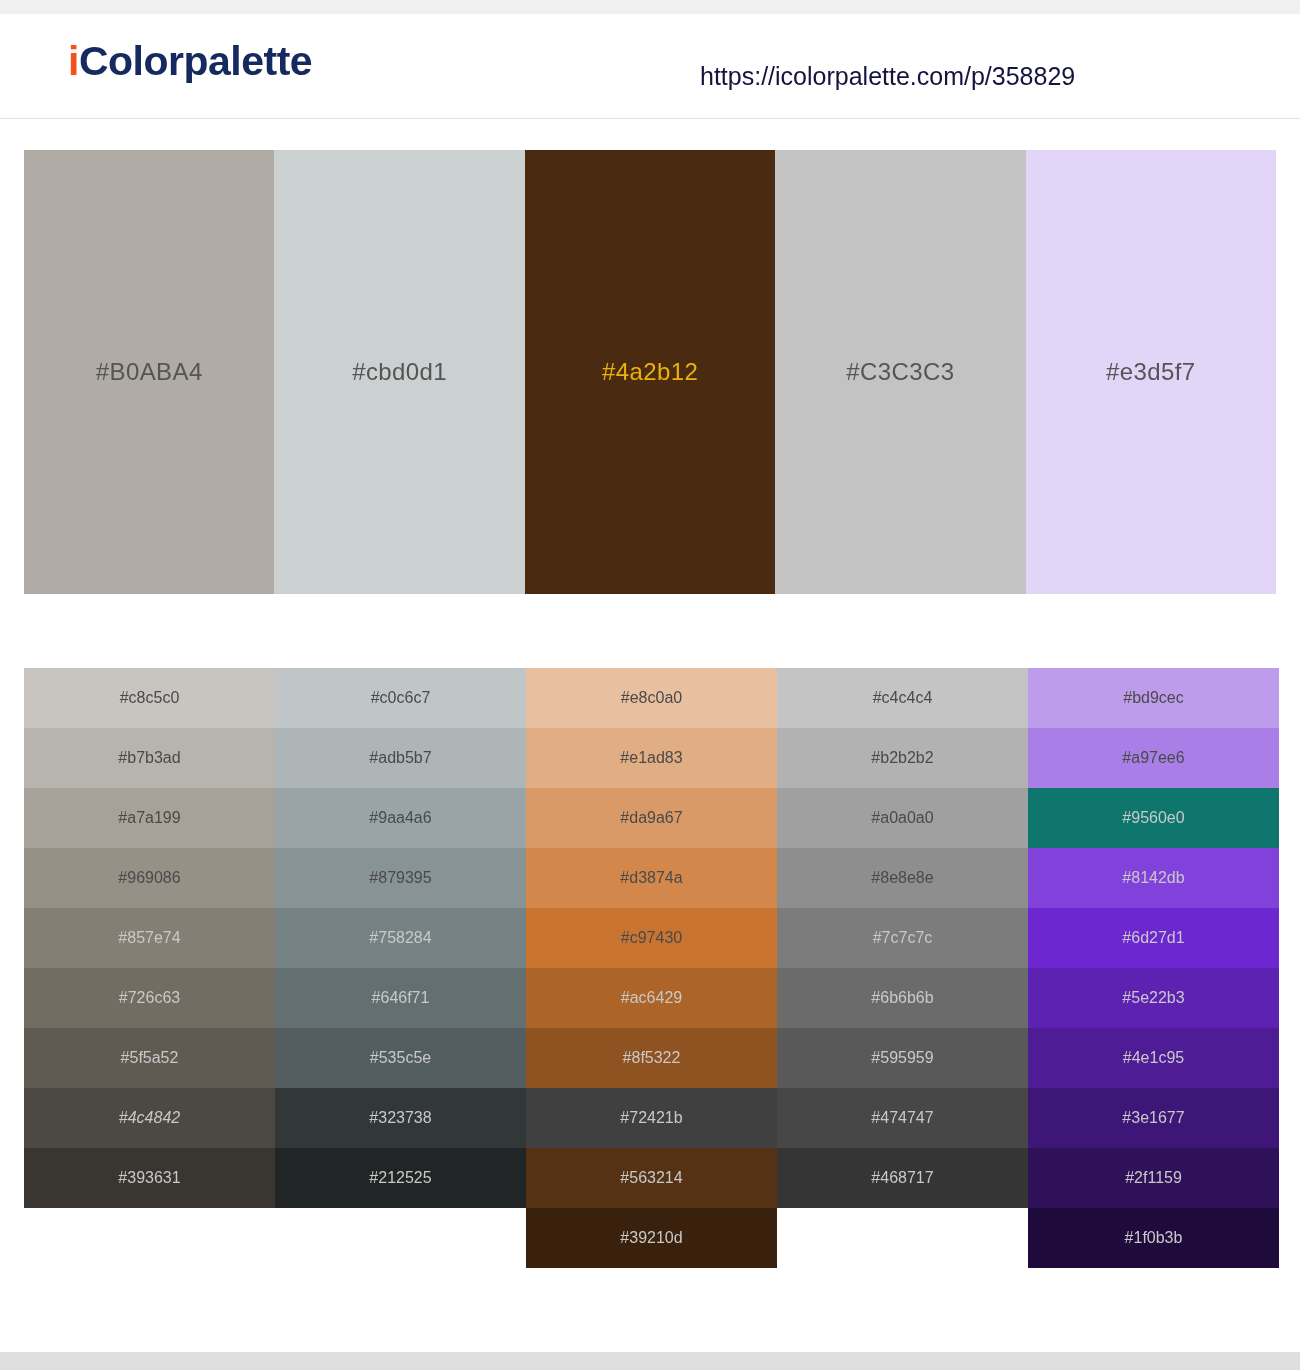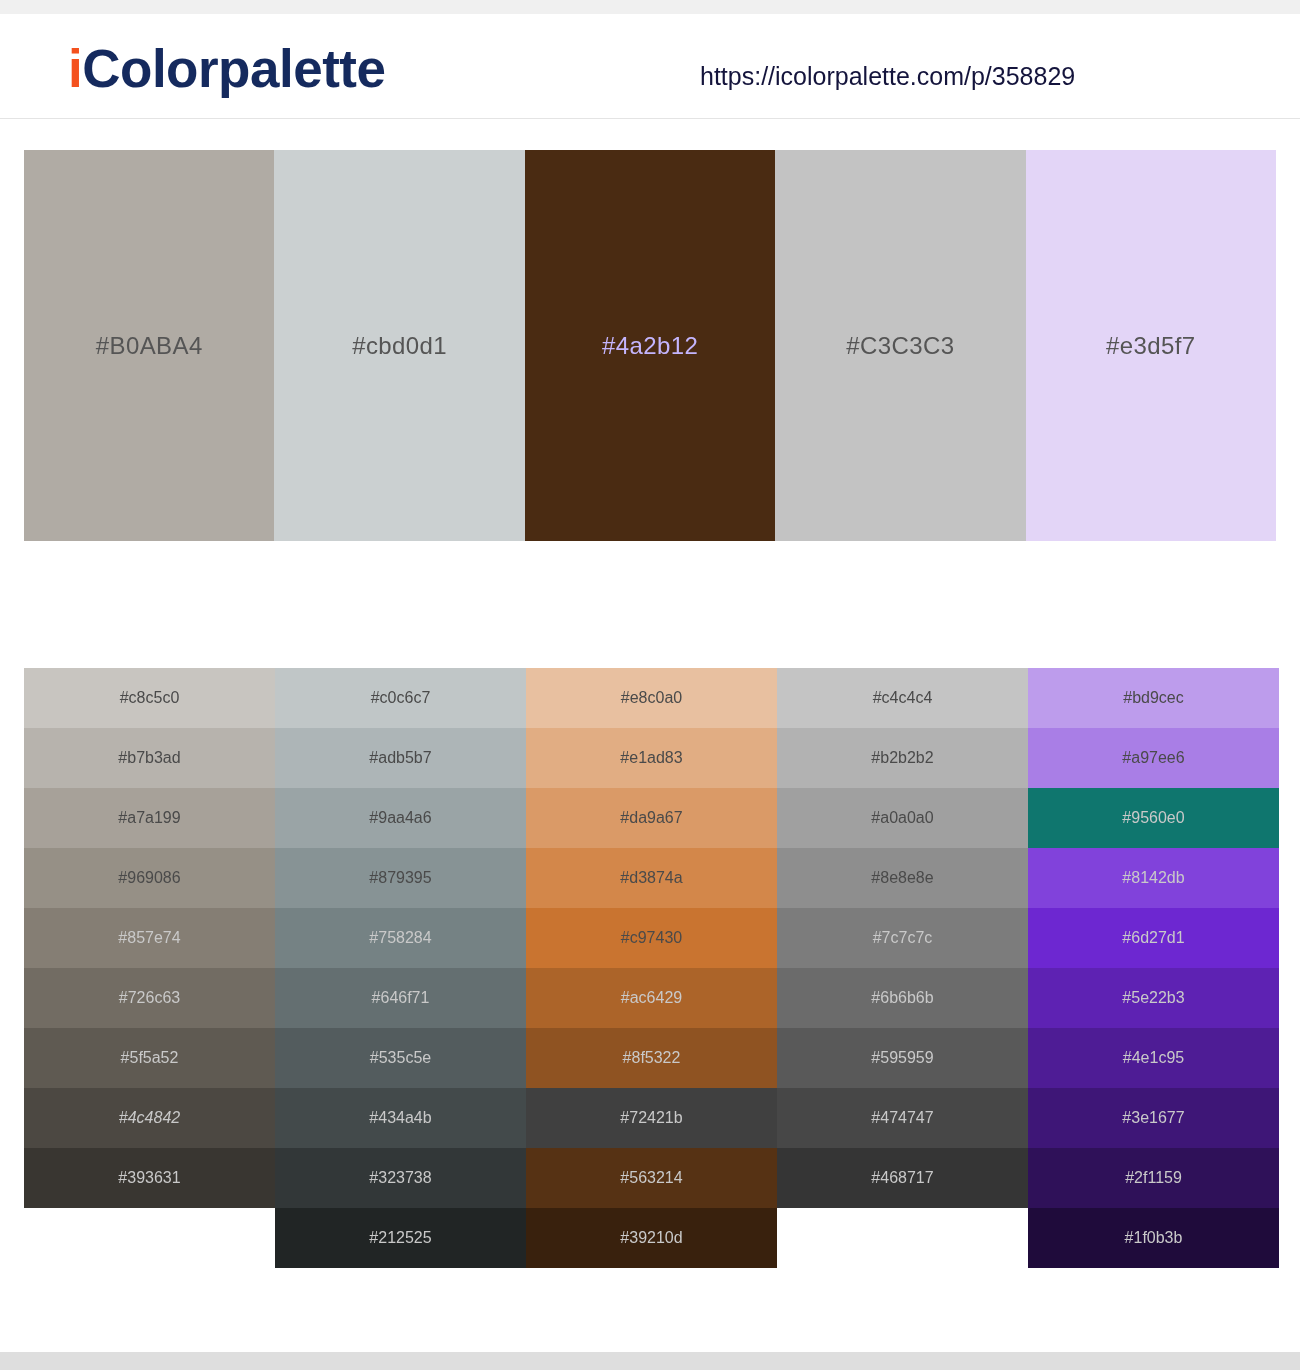--- a/index.html
+++ b/index.html
@@ -30,21 +30,21 @@
     height: 105px;
     background: #ffffff;
     border-bottom: 1px solid #e4e4e4;
     display: flex;
     align-items: center;
   }
   .logo {
     position: absolute;
     left: 68px;
     top: 38px;
-    font-size: 53px;
+    font-size: 41px;
     font-weight: bold;
     letter-spacing: -0.5px;
     white-space: nowrap;
   }
   .logo .logo-i { color: #f4511e; }
   .logo .logo-rest { color: #152a5e; }
   .url {
     position: absolute;
     left: 700px;
     top: 62px;
@@ -52,39 +52,39 @@
     color: #14143c;
     white-space: nowrap;
   }
 
   
   .main-swatches {
     position: absolute;
     top: 150px;
     left: 24px;
     width: 1252px;
-    height: 391px;
+    height: 444px;
     display: flex;
   }
   .main-swatch {
     flex: 1 1 0;
     position: relative;
   }
   .main-swatch .label {
     position: absolute;
     top: 50%;
     left: 0;
     width: 100%;
     transform: translateY(-50%);
     text-align: center;
     font-size: 24px;
     letter-spacing: 0.4px;
   }
   .lbl-dark { color: #555555; }
-  .lbl-light { color: #c4b5fd; }
+  .lbl-light { color: #eab308; }
 
   
   .shades {
     position: absolute;
     top: 668px;
     left: 24px;
     width: 1255px;
     display: flex;
   }
   .shade-col {
@@ -195,23 +195,20 @@
         </div>
         <div class="shade-cell" style="background: rgb(117, 130, 132);">
           <span class="scode txt-light">#758284</span>
         </div>
         <div class="shade-cell" style="background: rgb(100, 111, 113);">
           <span class="scode txt-light">#646f71</span>
         </div>
         <div class="shade-cell" style="background: rgb(83, 92, 94);">
           <span class="scode txt-light">#535c5e</span>
         </div>
-        <div class="shade-cell" style="background: rgb(67, 74, 75);">
-          <span class="scode txt-light">#434a4b</span>
-        </div>
         <div class="shade-cell" style="background: rgb(50, 55, 56);">
           <span class="scode txt-light">#323738</span>
         </div>
         <div class="shade-cell" style="background: rgb(33, 37, 37);">
           <span class="scode txt-light">#212525</span>
         </div>
       </div>
       <div class="shade-col">
         <div class="shade-cell" style="background: rgb(232, 192, 160);">
           <span class="scode txt-dark">#e8c0a0</span>

